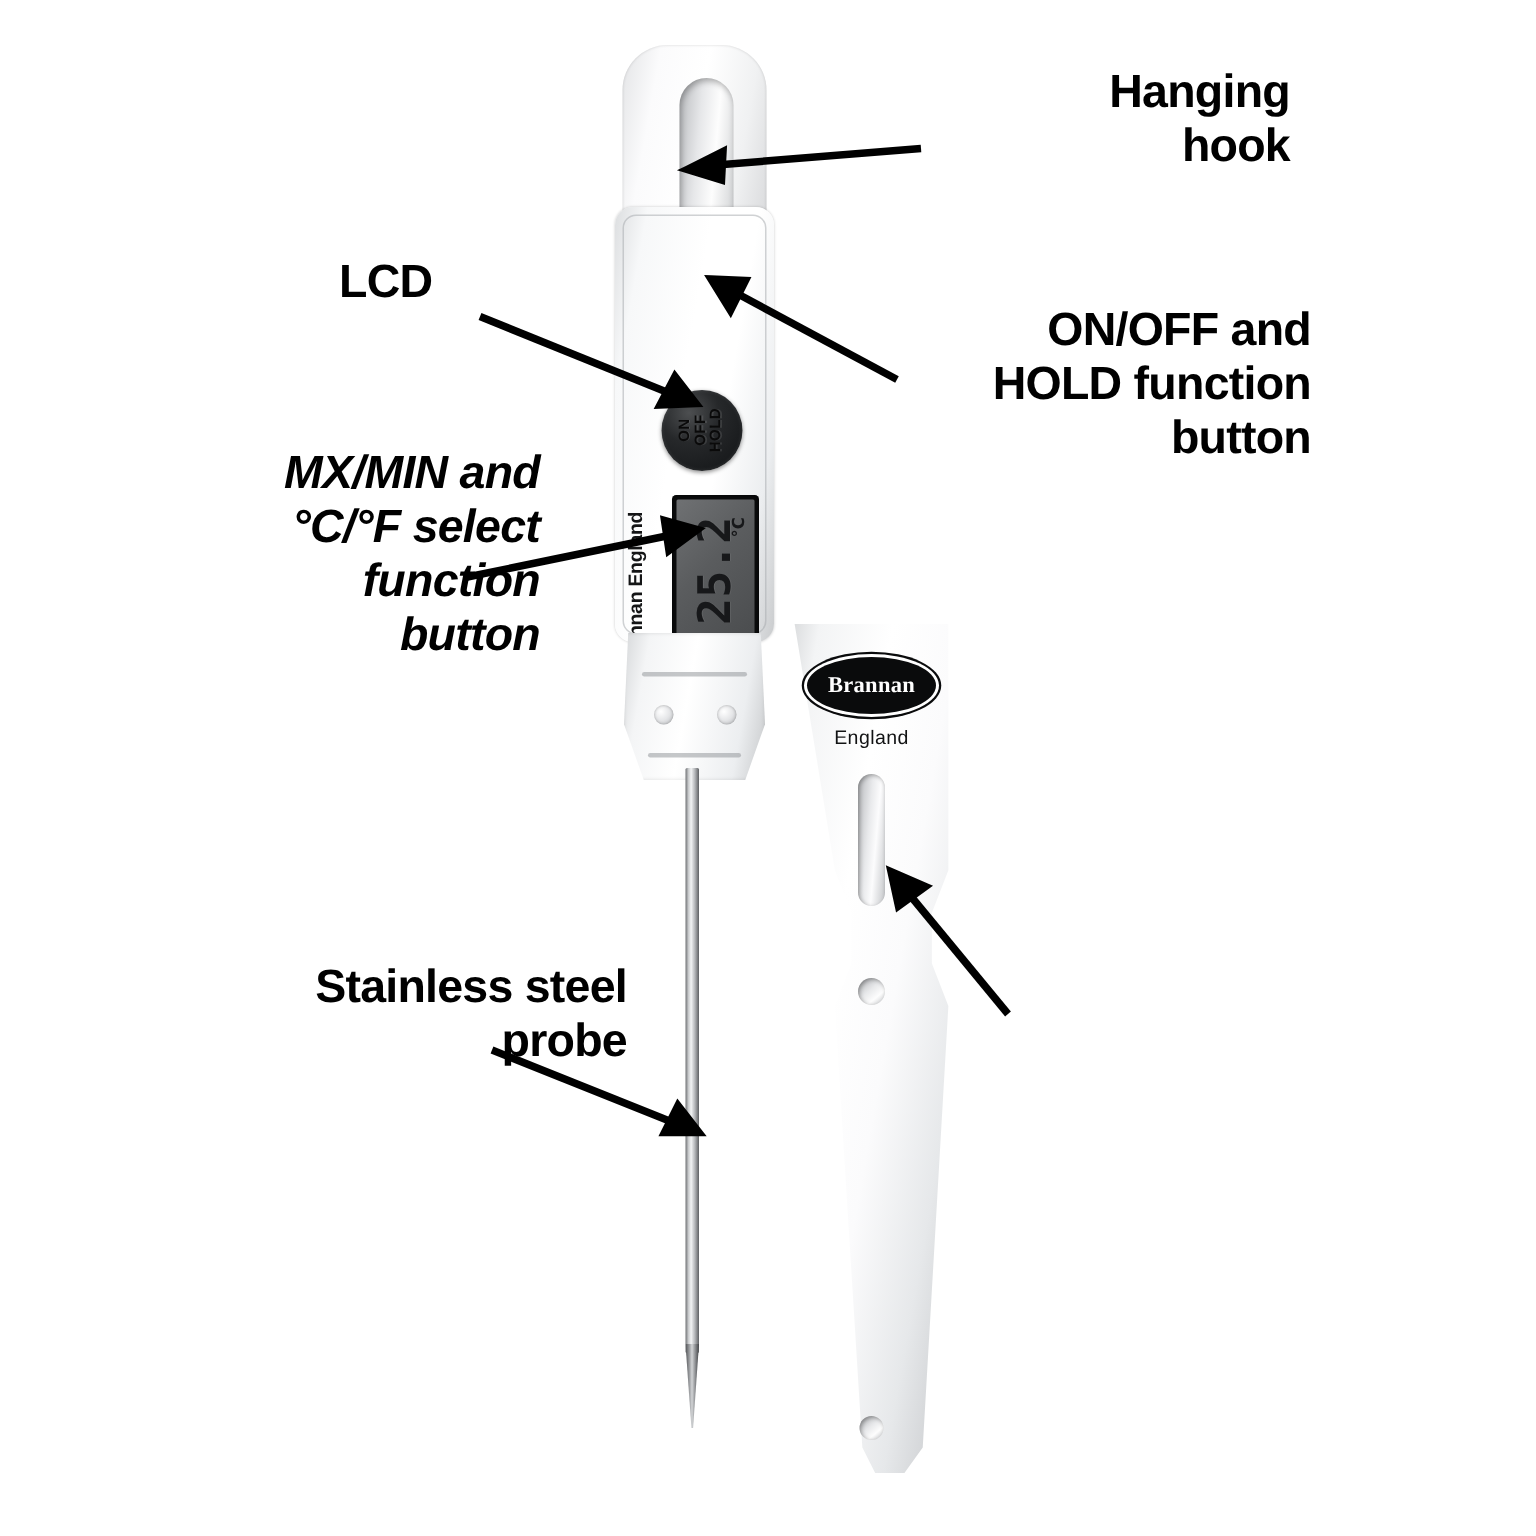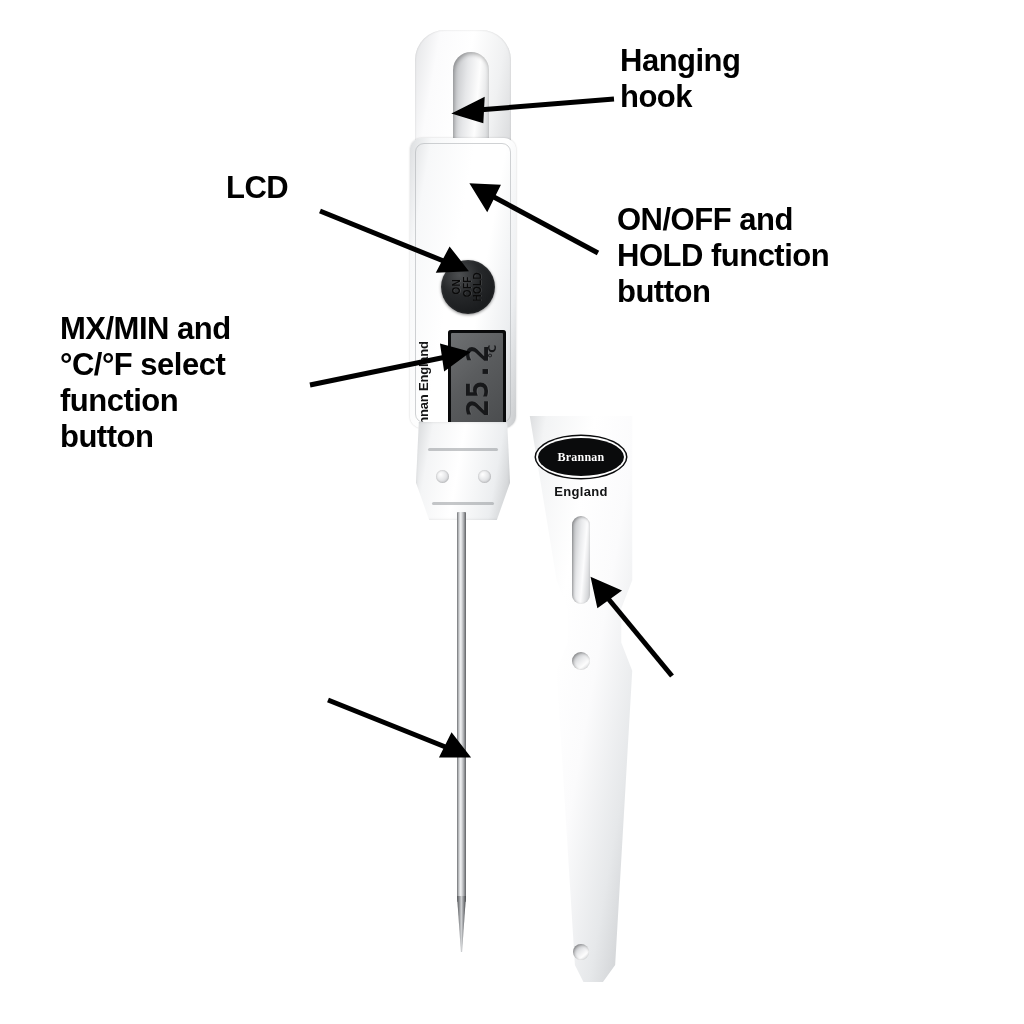--- a/index.html
+++ b/index.html
@@ -26,27 +26,27 @@
   .callout {
     position: absolute;
     color: #000000;
     font-family: "Liberation Sans", sans-serif;
     font-weight: bold;
     font-size: 31px;
     line-height: 1.16;
     letter-spacing: -0.5px;
     white-space: pre-line;
   }
-  .callout.ctr  { text-align: left; }
+  .callout.ctr  { text-align: right; }
   .callout.lt   { text-align: left; }
 
   #lbl-hanging      { left: 620px; top: 43px;  width: 240px; }
-  #lbl-onoff        { left: 617px; top: 202px; width: 290px; }
+  #lbl-onoff        { left: 584px; top: 202px; width: 290px; }
   #lbl-lcd          { left: 226px; top: 170px; width: 120px; }
-  #lbl-mxmin        { left: 60px;  top: 311px; width: 300px; }
+  #lbl-mxmin        { left: 60px;  top: 297px; width: 300px; font-style: italic; }
   #lbl-probe        { left: 118px; top: 640px; width: 300px; }
   #lbl-case         { left: 650px; top: 662px; width: 320px; }
 
   
   #leaders {
     position: absolute;
     left: 0; top: 0;
     width: 1024px; height: 1024px;
     pointer-events: none;
   }
@@ -277,31 +277,31 @@
     background: #0a0b0c;
     display: flex;
     align-items: center;
     justify-content: center;
     box-shadow: 0 0 0 2px #ffffff, 0 0 0 3.5px #0a0b0c;
   }
   .case-logo span {
     color: #ffffff;
     font-family: "Liberation Serif", serif;
     font-weight: bold;
-    font-size: 12px;
+    font-size: 15px;
     letter-spacing: .2px;
   }
   .case-country {
     position: absolute;
     left: 0;
     top: 68px;
     width: 122px;
     text-align: center;
     font-family: "Liberation Sans", sans-serif;
-    font-weight: bold;
+    font-weight: normal;
     font-size: 13px;
     color: #121314;
     letter-spacing: .3px;
   }
   .case-slot {
     position: absolute;
     left: 52px;
     top: 100px;
     width: 18px;
     height: 88px;
@@ -411,15 +411,17 @@
 HOLD function
 button</div>
 
   <div class="callout lt" id="lbl-lcd">LCD</div>
 
   <div class="callout ctr" id="lbl-mxmin">MX/MIN and
 °C/°F select
 function
 button</div>
 
+  <div class="callout ctr" id="lbl-probe">Stainless steel
+probe</div>
 
 
 </div>
 
 </body></html>

